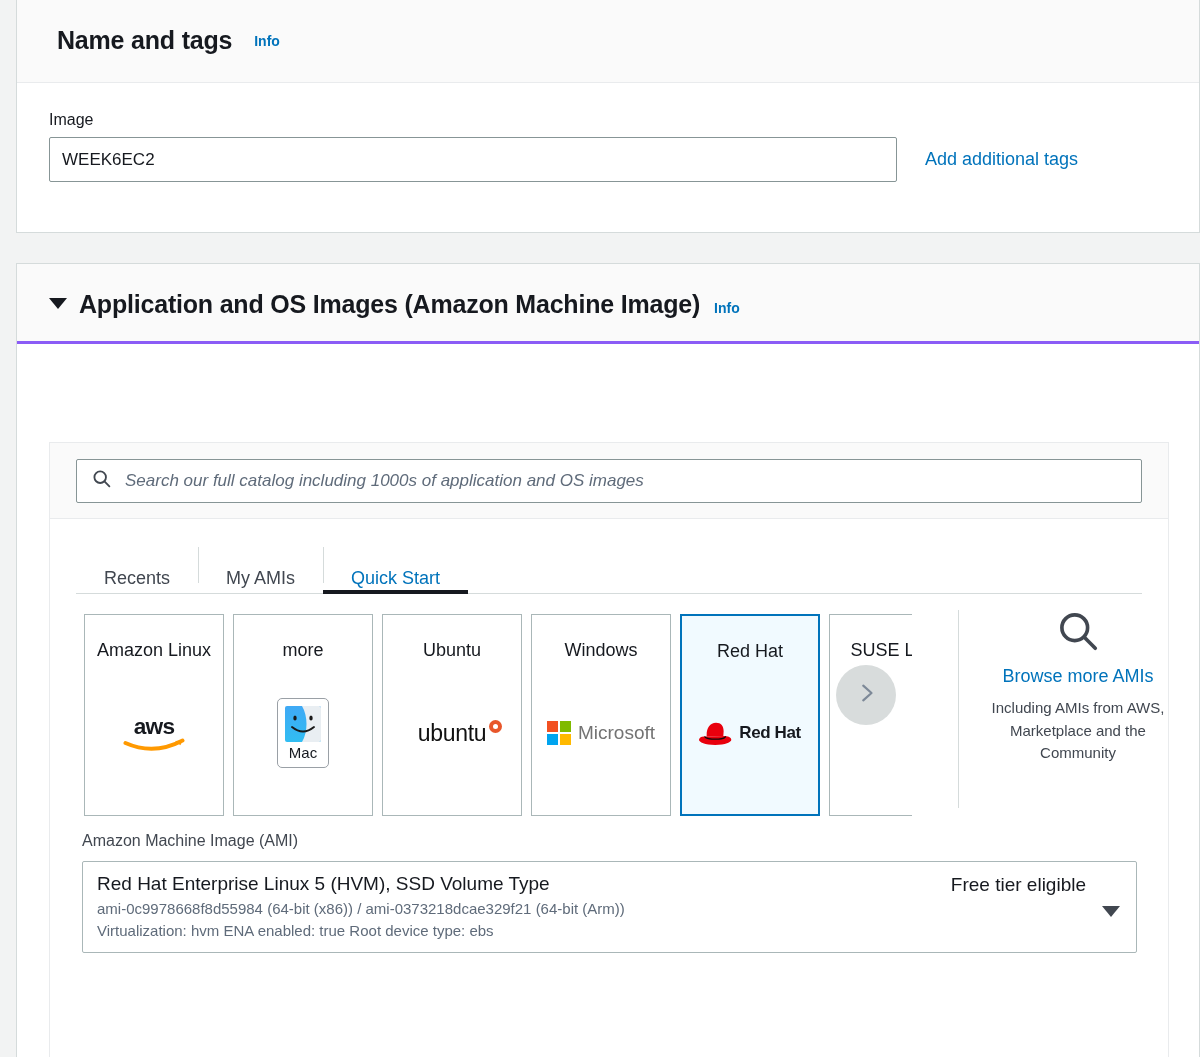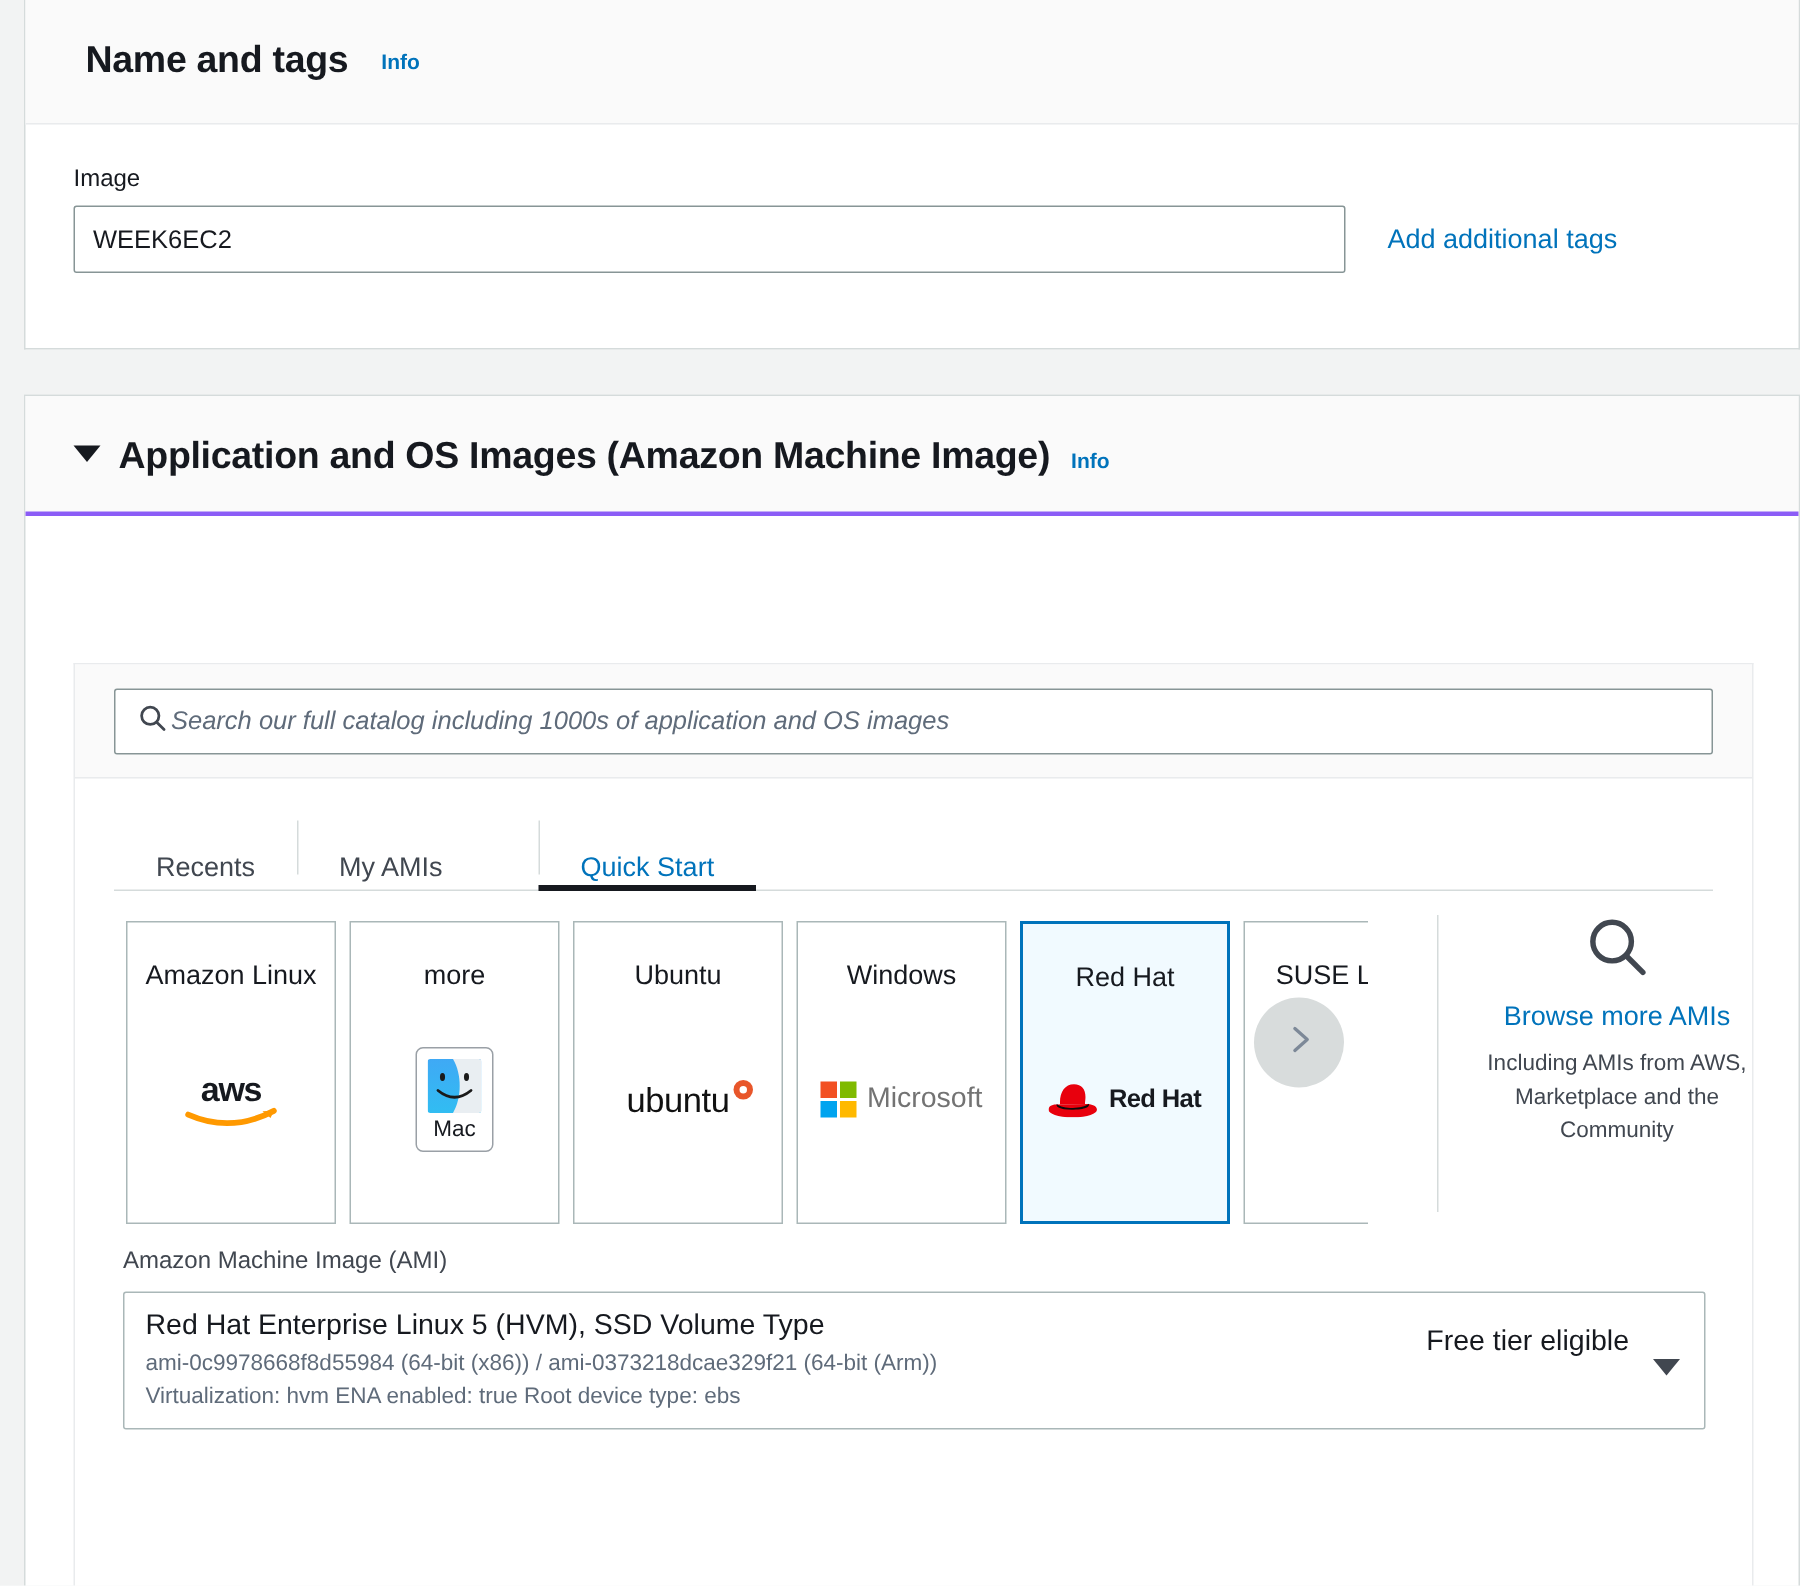--- a/index.html
+++ b/index.html
@@ -131,20 +131,21 @@
     border: 1px solid #879596;
     border-radius: 2px;
     background: #ffffff;
     display: flex; align-items: center;
     padding-left: 14px;
   }
   .search-box svg { flex: 0 0 auto; }
   .search-input {
     border: none; outline: none;
     background: transparent;
+    margin-left: 11px;
     font-size: 17px;
     font-style: italic;
     font-family: "Liberation Sans", sans-serif;
     color: #3b82f6;
     width: 960px;
   }
   .search-input::placeholder { color: #5f6b7a; opacity: 1; font-style: italic; }
 
   
   .tabs {
@@ -166,21 +167,21 @@
     cursor: pointer;
     position: relative;
   }
   .tab + .tab::before {
     content: "";
     position: absolute;
     left: 0; top: 6px; bottom: 6px;
     width: 1px;
     background: #d5dbdb;
   }
-  .tab.active { color: #0073bb; margin-left: 36px; }
+  .tab.active { color: #0073bb; }
   .tab.active::after {
     content: "";
     position: absolute;
     left: 0; right: 0; bottom: -5px;
     height: 4px;
     background: #16191f;
   }
   .tabs-rule {
     height: 1px;
     background: #d5dbdb;
@@ -290,21 +291,21 @@
     color: #16191f;
     margin-bottom: 3px;
   }
   .ami-sub {
     font-size: 15px;
     color: #5f6b7a;
     line-height: 1.45;
   }
   .free-tier {
     position: absolute;
-    right: 50px; top: 22px;
+    right: 50px; top: 12px;
     font-size: 19px;
     color: #16191f;
   }
   .ami-caret {
     position: absolute;
     right: 16px; top: 44px;
     width: 0; height: 0;
     border-left: 9px solid transparent;
     border-right: 9px solid transparent;
     border-top: 11px solid #414750;

